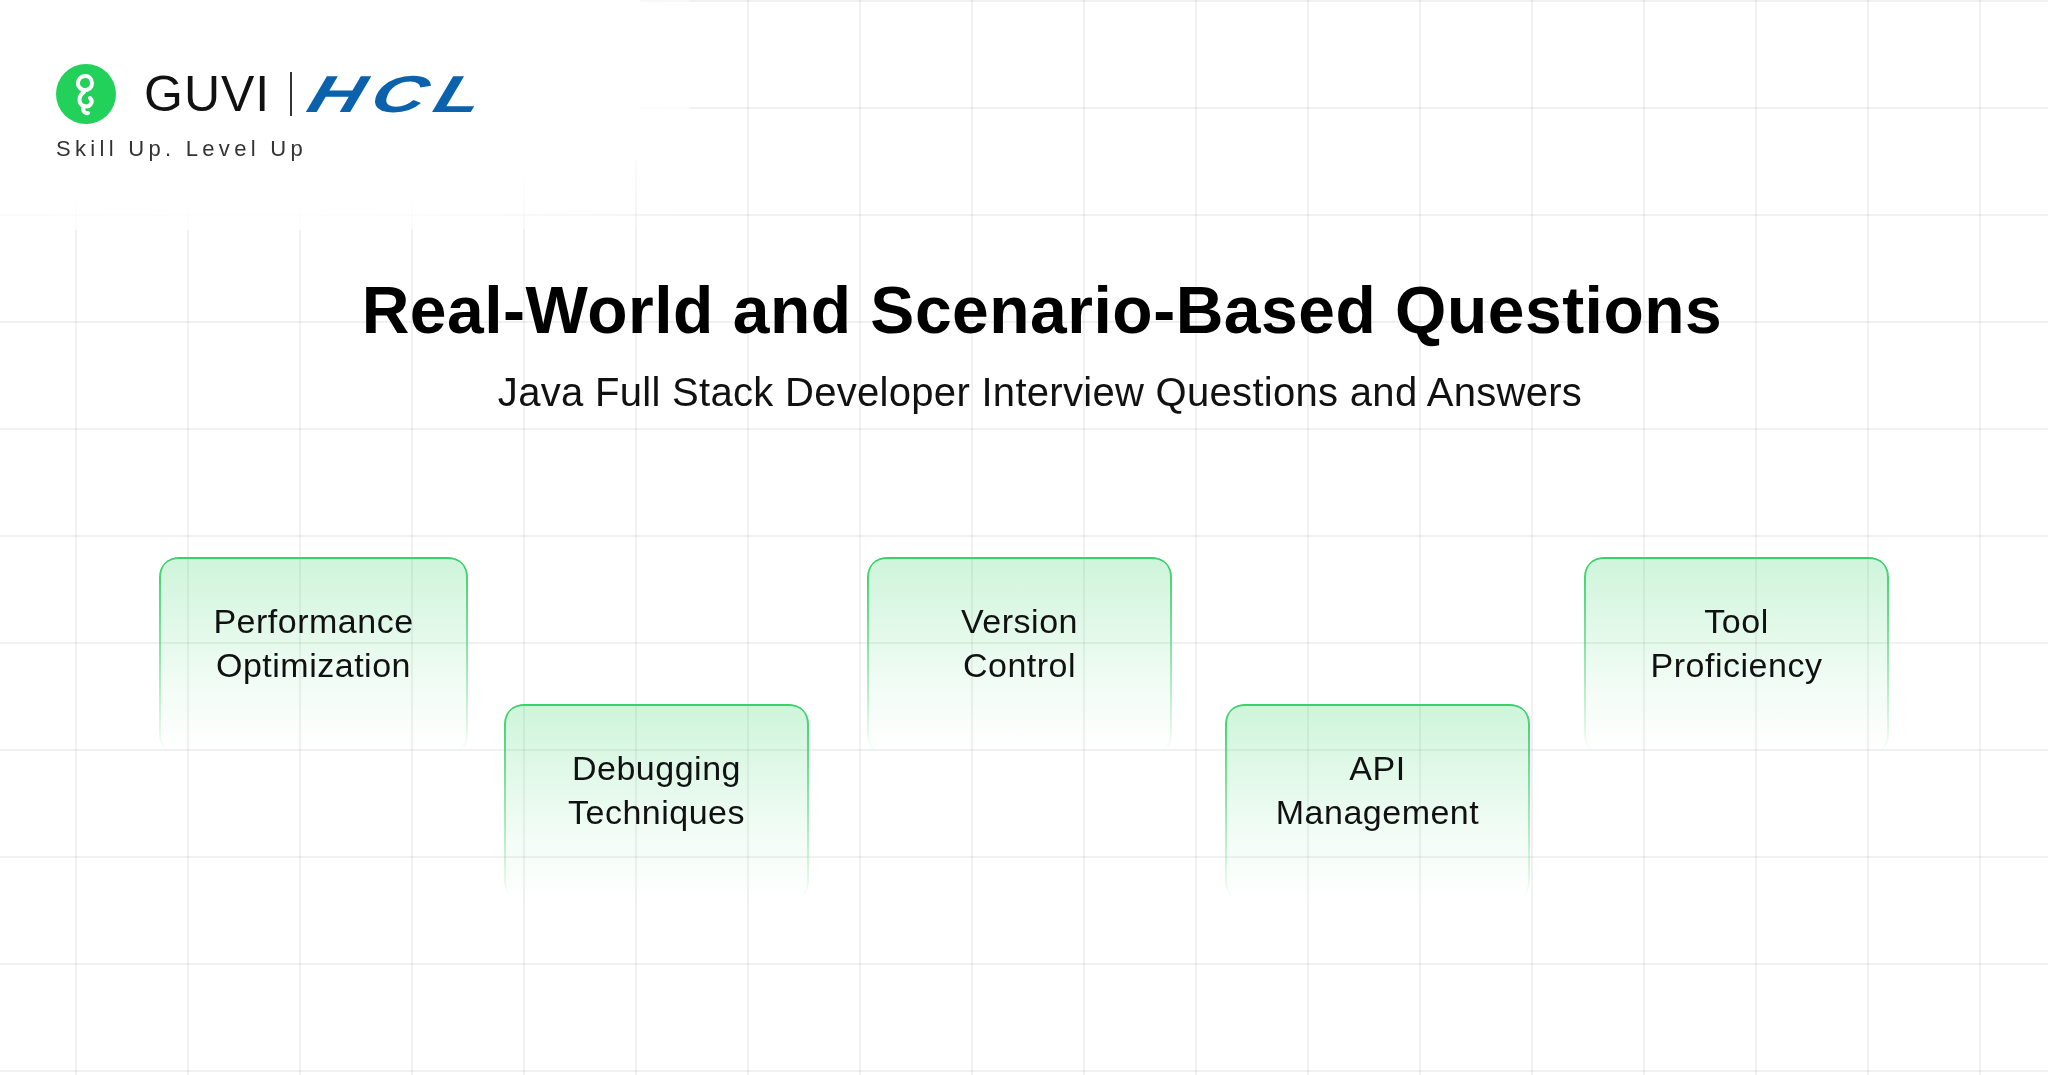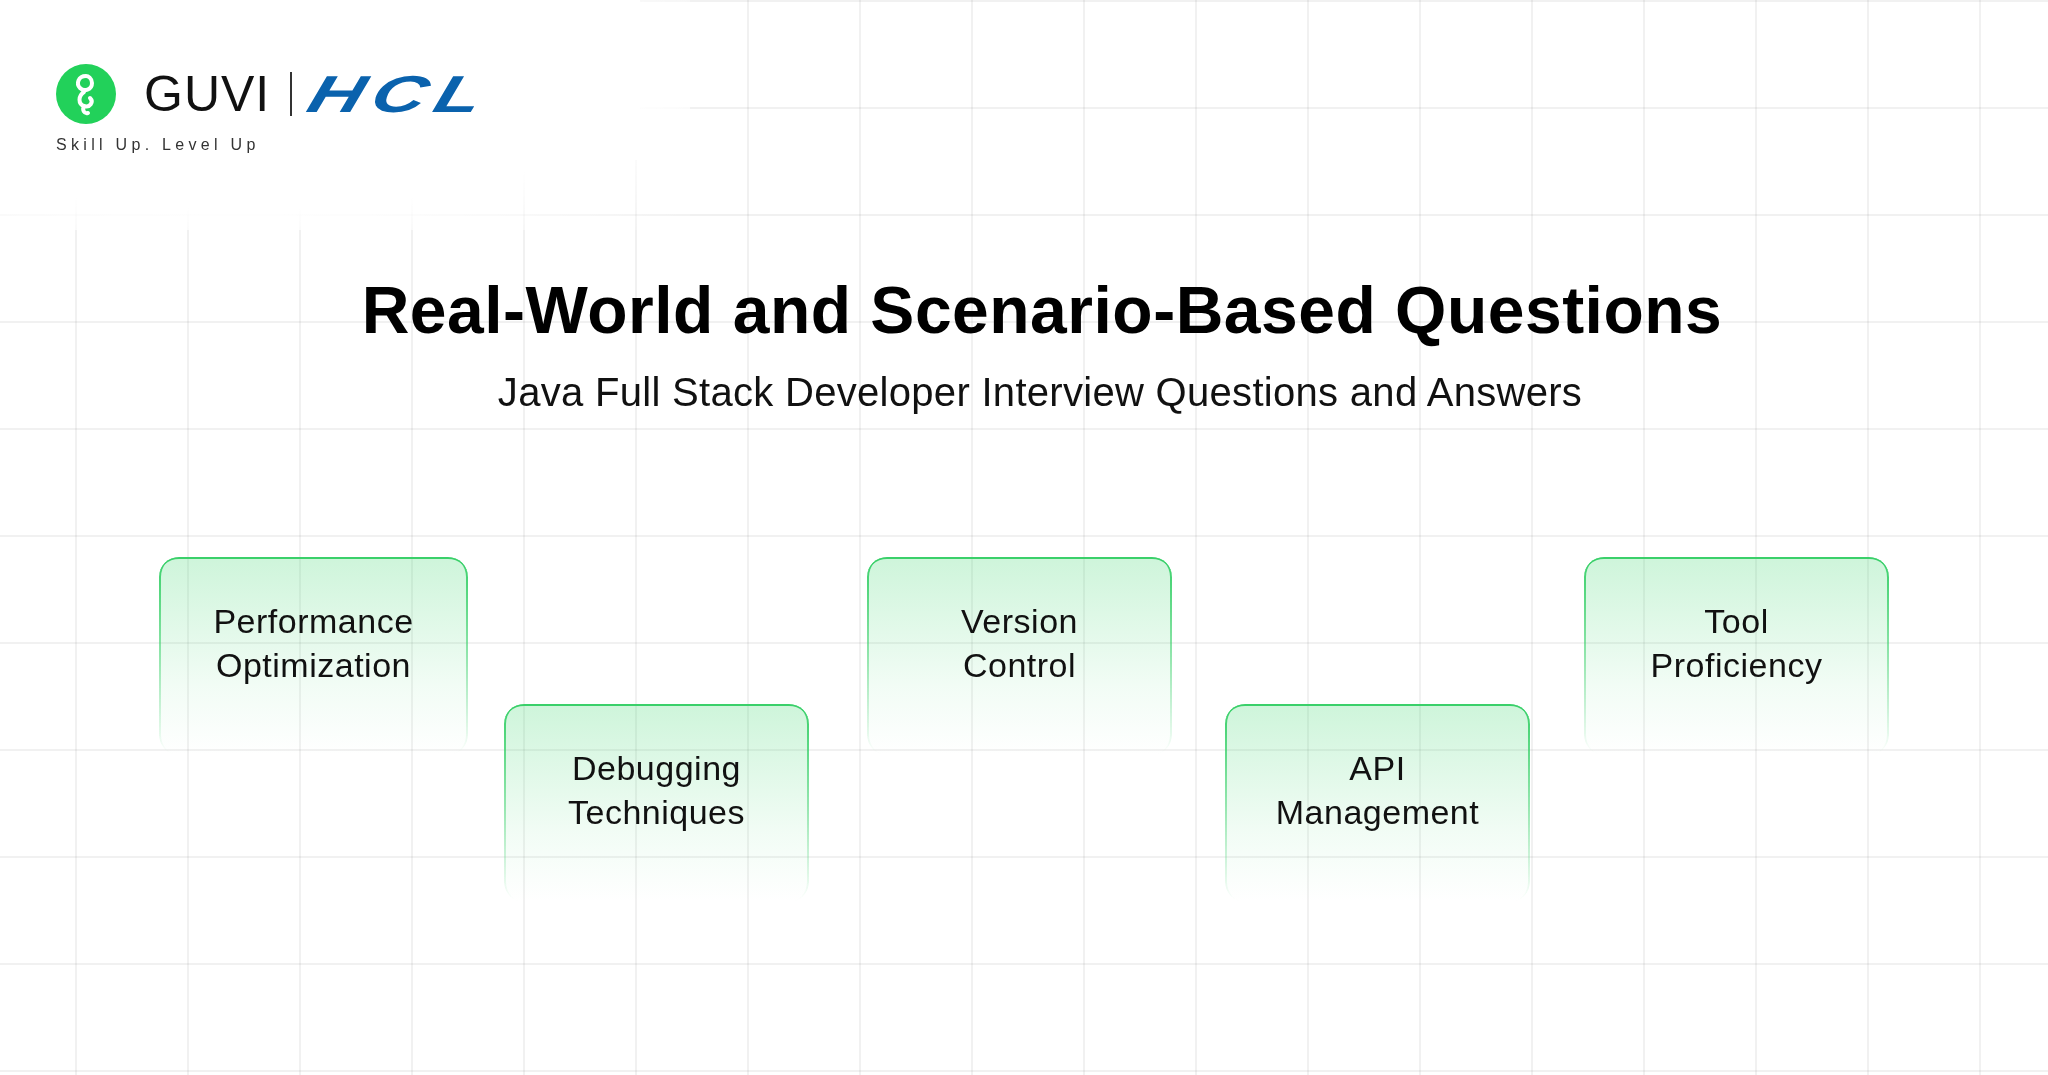--- a/index.html
+++ b/index.html
@@ -72,21 +72,21 @@
     color: #0a62ad;
     letter-spacing: 6px;
     transform: scaleX(1.45) skewX(-12deg);
     transform-origin: left center;
     line-height: 1;
   }
   .tagline {
     position: absolute;
     left: 56px;
     top: 136px;
-    font-size: 16px;
+    font-size: 22px;
     letter-spacing: 4.3px;
     color: #333;
   }
   .title {
     position: absolute;
     left: 0; right: 0;
     top: 272px;
     text-align: center;
     font-size: 66px;
     font-weight: 700;

